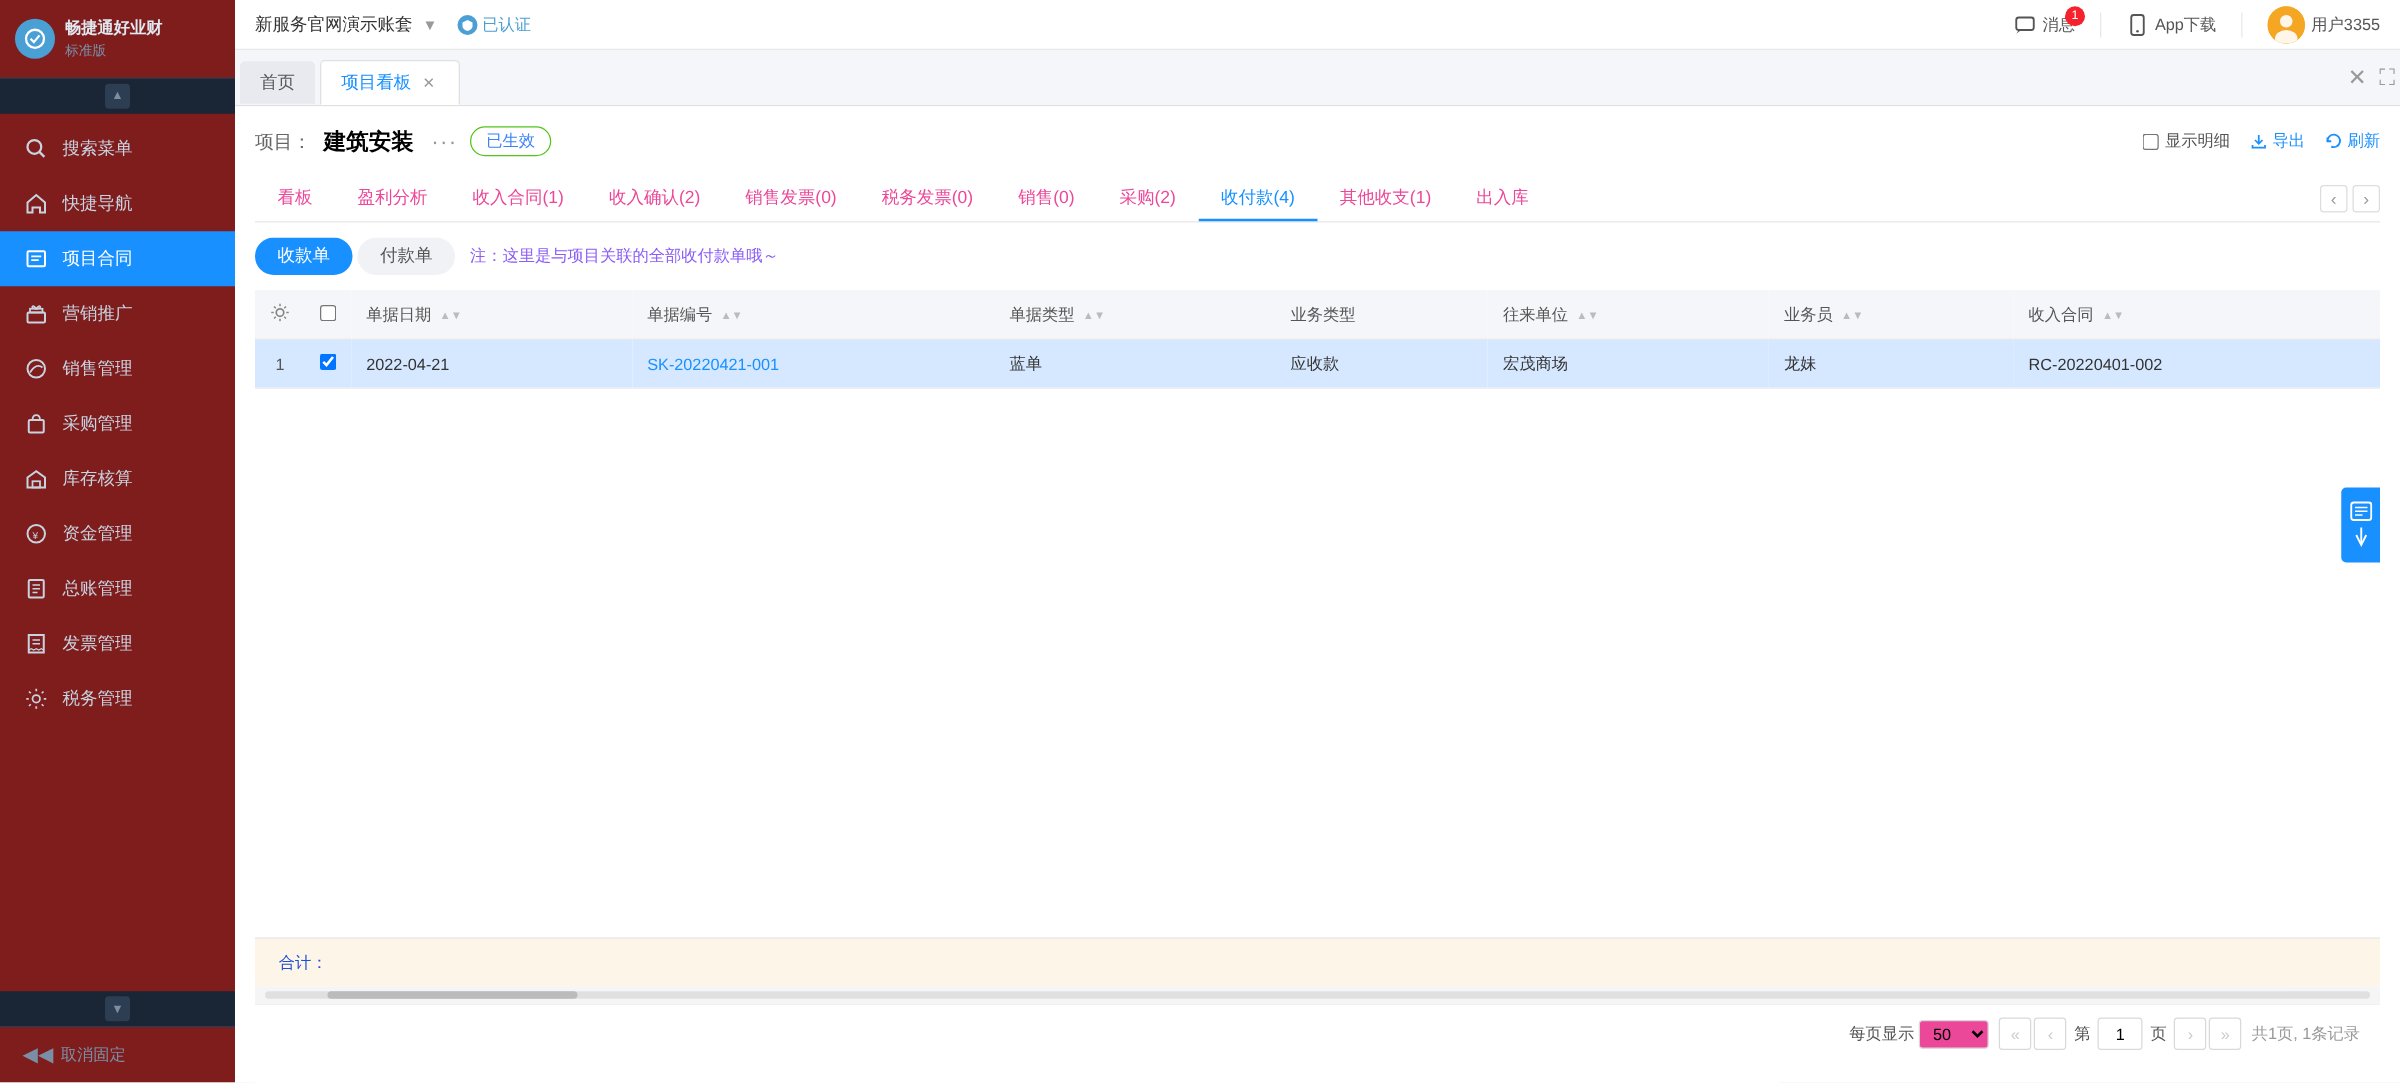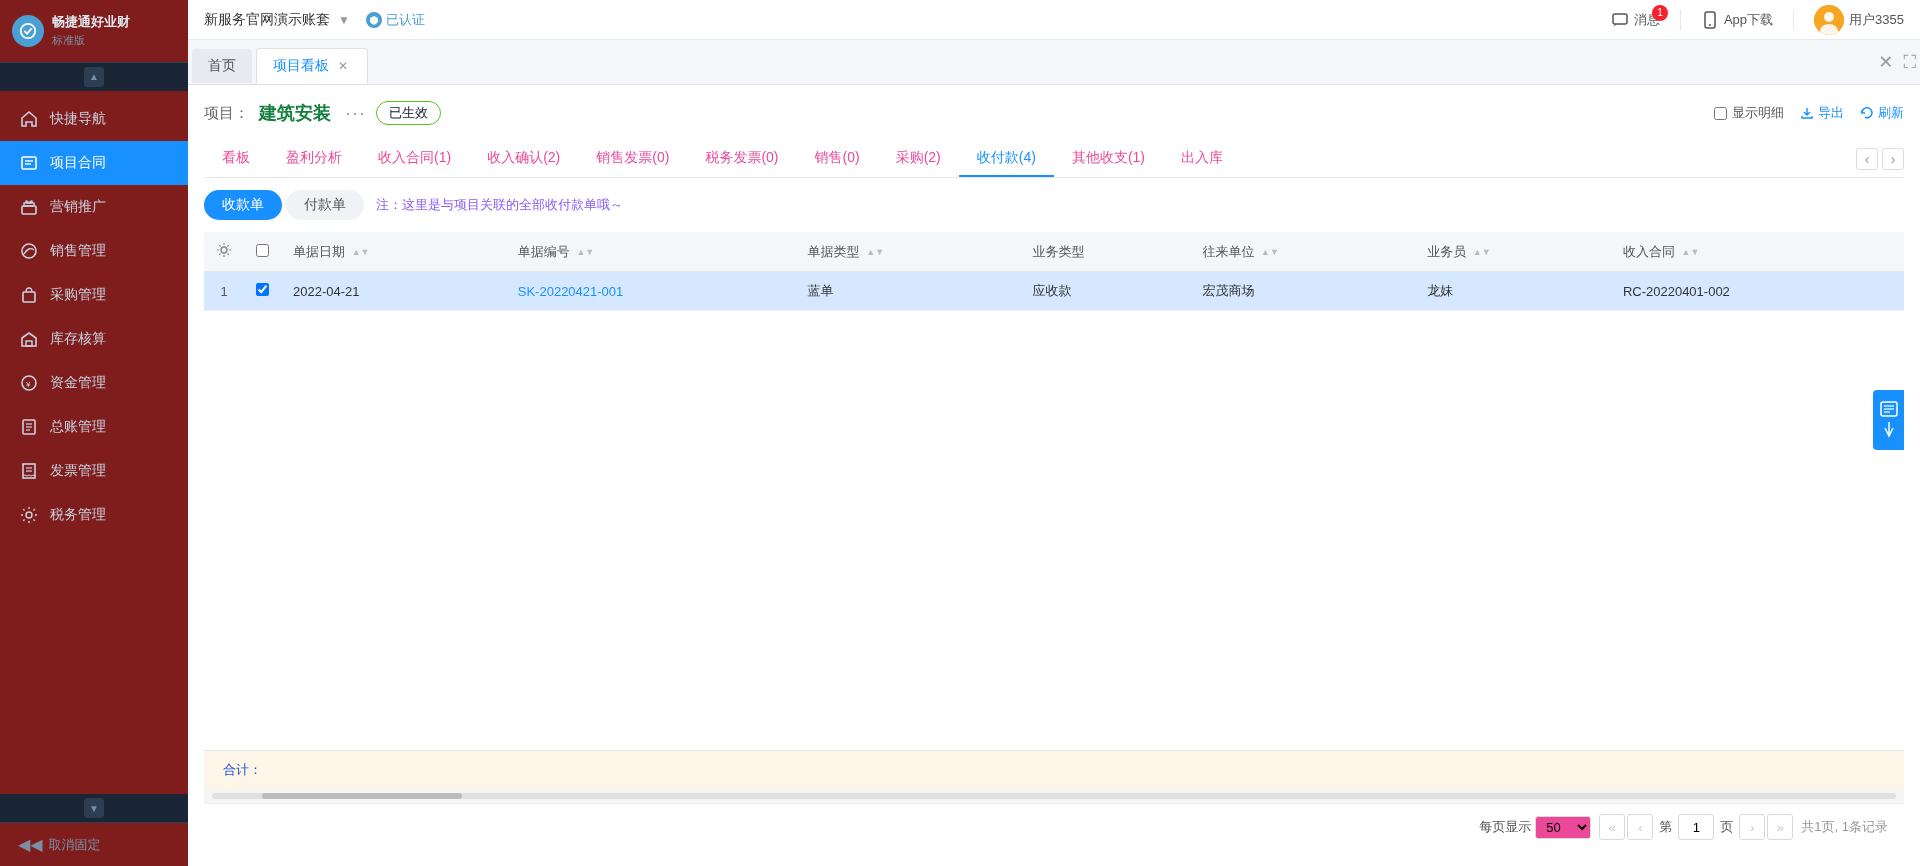--- a/index.html
+++ b/index.html
@@ -248,31 +248,31 @@
     }
 
     
     .project-header {
       display: flex;
       align-items: center;
       margin-bottom: 16px;
       gap: 10px;
     }
     .project-title-label { color: #666; font-size: 15px; }
-    .project-title-value { font-size: 18px; font-weight: bold; color: #15803d; }
+    .project-title-value { font-size: 18px; font-weight: bold; color: #000000; }
     .project-more-btn {
       color: #999;
       cursor: pointer;
       font-size: 18px;
       letter-spacing: 1px;
       margin-left: 4px;
     }
     .status-badge {
       border: 1px solid #52c41a;
-      color: #0f172a;
+      color: #3b82f6;
       border-radius: 20px;
       padding: 2px 12px;
       font-size: 13px;
     }
     .header-actions {
       margin-left: auto;
       display: flex;
       align-items: center;
       gap: 16px;
     }
@@ -520,20 +520,29 @@
       <div class="sidebar-title">畅捷通好业财</div>
       <div class="sidebar-edition">标准版</div>
     </div>
   </div>
 
   <div class="sidebar-scroll-up">
     <div class="sidebar-scroll-btn">▲</div>
   </div>
 
   <div class="sidebar-menu">
+    <div class="menu-item">
+      <div class="menu-icon">
+        <svg width="18" height="18" viewBox="0 0 18 18" fill="none">
+          <circle cx="7.5" cy="7.5" r="5.5" stroke="#c8d3e0" stroke-width="1.8"></circle>
+          <line x1="11.5" y1="11.5" x2="15.5" y2="15.5" stroke="#c8d3e0" stroke-width="1.8"></line>
+        </svg>
+      </div>
+      <span class="menu-label">搜索菜单</span>
+    </div>
     <div class="menu-item">
       <div class="menu-icon">
         <svg width="18" height="18" viewBox="0 0 18 18" fill="none">
           <path d="M2 8L9 2L16 8V16H12V12H6V16H2V8Z" stroke="#c8d3e0" stroke-width="1.6" fill="none"></path>
         </svg>
       </div>
       <span class="menu-label">快捷导航</span>
     </div>
     <div class="menu-item active">
       <div class="menu-icon">

